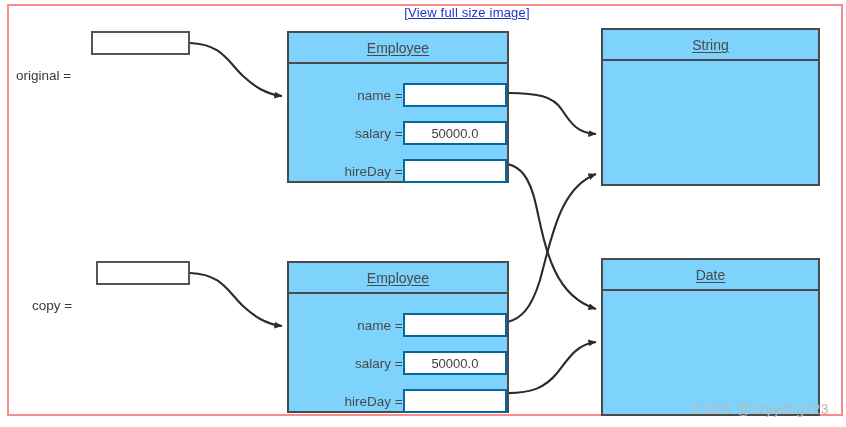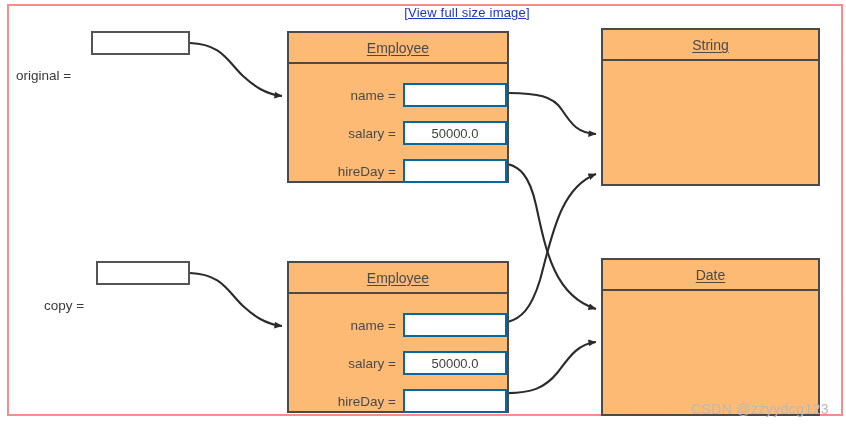--- a/index.html
+++ b/index.html
@@ -71,21 +71,21 @@
     position: absolute;
     border: 2px solid #545454;
     background: #ffffff;
     box-sizing: border-box;
     z-index: 4;
   }
   
   .obj-box {
     position: absolute;
     border: 2px solid #4a4a4a;
-    background: #fdba74;
+    background: #7dd3fc;
     box-sizing: border-box;
     z-index: 4;
   }
   .obj-title {
     height: 31px;
     line-height: 31px;
     text-align: center;
     font-size: 14px;
     color: #4a4a4a;
     border-bottom: 2px solid #4a4a4a;
@@ -103,21 +103,20 @@
     position: absolute;
     left: 0;
     width: 100%;
     height: 24px;
     display: flex;
     align-items: center;
   }
   .field-label {
     width: 118px;
     text-align: right;
-    padding-right: 7px;
     font-size: 13.5px;
     color: #4a4a4a;
     box-sizing: border-box;
     white-space: nowrap;
   }
   .field-cell {
     width: 108px;
     height: 24px;
     border: 2px solid #0369a1;
     background: #ffffff;
@@ -149,21 +148,21 @@
 
   <div id="frame"></div>
 
   <div id="link-bar">
     <a id="view-link" href="#">[View full size image]</a>
   </div>
 
   <div class="var-label" style="left:16px; top:36px;">original =</div>
   <div class="var-cell" style="left:91px; top:31px; width:99px; height:24px;"></div>
 
-  <div class="var-label" style="left:44px; top:266px;">copy =</div>
+  <div class="var-label" style="left:32px; top:266px;">copy =</div>
   <div class="var-cell" style="left:96px; top:261px; width:94px; height:24px;"></div>
 
   <div class="obj-box" style="left:287px; top:31px; width:222px; height:152px;">
     <div class="obj-title">
       <span>Employee</span>
     </div>
     <div class="obj-body">
       <div class="field-row" style="top:19px;">
         <div class="field-label">name =</div>
         <div class="field-cell ref"></div>

